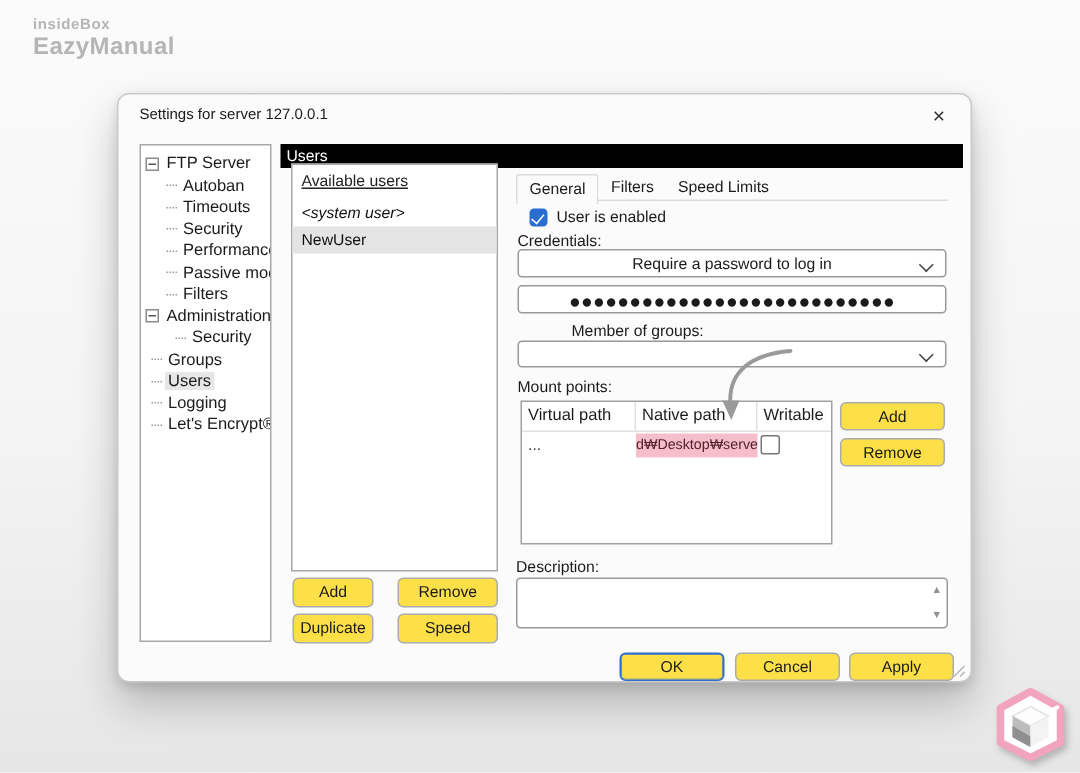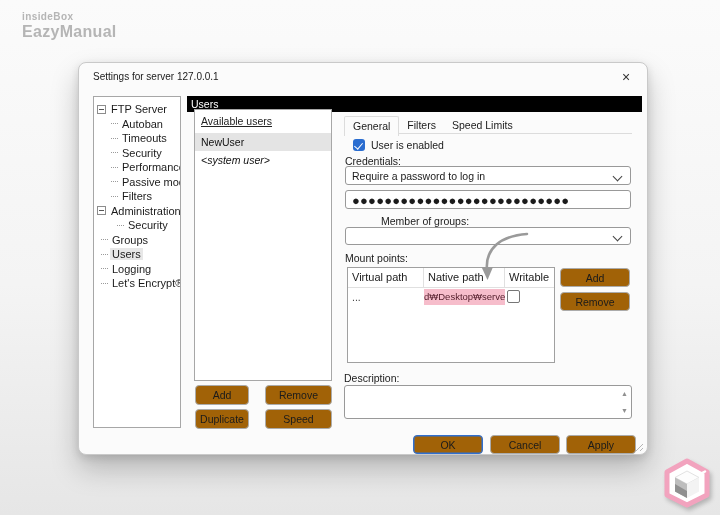--- a/index.html
+++ b/index.html
@@ -40,40 +40,40 @@
   .secbar{position:absolute;left:108px;top:33px;width:455px;height:16px;background:#000;
     color:#fff;font-size:10.5px;line-height:16px;padding-left:4px;box-sizing:border-box;}
   
   .userlist{position:absolute;left:115px;top:46px;width:138px;height:272px;background:#fff;
     border:1px solid #a7a7a7;box-sizing:border-box;}
   .ul-title{font-size:10.5px;color:#222;padding:5px 6px 6px 6px;text-decoration:underline;}
   .ul-item{font-size:10.5px;color:#111;padding:2px 6px;height:14px;line-height:14px;}
   .ul-item.italic{font-style:italic;}
   .ul-item.selected{background:#e4e4e4;}
   
-  .btn{position:absolute;background:#a16207;border:1px solid #ababab;border-radius:4px;
+  .btn{position:absolute;background:#fde047;border:1px solid #ababab;border-radius:4px;
     font-size:10.5px;color:#1b1b1b;text-align:center;box-sizing:border-box;cursor:pointer;
     display:flex;align-items:center;justify-content:center;}
   .btn.primary{border:1px solid #2f6fd0;box-shadow:0 0 0 .5px #2f6fd0 inset;}
   
   .tabstrip{position:absolute;left:265px;top:53px;width:288px;height:18px;
     border-bottom:1px solid #dcdcdc;box-sizing:border-box;display:flex;align-items:flex-start;}
   .tab{font-size:10.5px;color:#1b1b1b;padding:3px 8px 3px 8px;position:relative;cursor:pointer;}
   .tab.active{background:#fbfbfb;border:1px solid #dcdcdc;border-bottom:none;border-radius:2px 2px 0 0;
     margin-bottom:-1px;padding-bottom:4px;}
   
   .lbl{position:absolute;font-size:10.5px;color:#1b1b1b;}
   .checkrow{position:absolute;left:268px;top:76px;display:flex;align-items:flex-start;}
   .cbx{width:12px;height:12px;border-radius:3px;background:#2a6dd0;position:relative;flex:0 0 auto;}
   .cbx::after{content:"";position:absolute;left:3px;top:1.5px;width:4px;height:7px;
     border-right:1.6px solid #fff;border-bottom:1.6px solid #fff;transform:rotate(40deg);}
   .checkrow span{font-size:10.5px;margin-left:6px;color:#1b1b1b;}
   .field{position:absolute;left:266px;width:286px;height:19px;background:#fff;
     border:1px solid #999;border-radius:3px;box-sizing:border-box;font-size:10.5px;color:#1b1b1b;
-    display:flex;align-items:center;padding:0 6px;}
+    display:flex;align-items:center;padding:0 6px;justify-content:center;}
   .chev{width:6px;height:6px;border-left:1.2px solid #444;border-bottom:1.2px solid #444;
     transform:rotate(-45deg);position:absolute;right:9px;top:6px;}
   .pwd{font-size:13px;letter-spacing:.2px;overflow:hidden;white-space:nowrap;padding-top:2px;}
   
   .mtable{position:absolute;left:268px;top:204px;width:208px;height:96px;background:#fff;
     border:1px solid #a0a0a0;box-sizing:border-box;}
   .mhead{display:flex;height:19px;border-bottom:1px solid #e0e0e0;}
   .mhc{font-size:11px;color:#1b1b1b;padding:3px 0 0 4px;box-sizing:border-box;border-right:1px solid #e0e0e0;}
   .mhc:nth-child(1){width:76px;}
   .mhc:nth-child(2){width:81px;}
@@ -164,22 +164,22 @@
       <span class="tlabel">Let's Encrypt®</span>
     </div>
   </div>
 
   <div class="secbar">
     <span>Users</span>
   </div>
 
   <div class="userlist">
     <div class="ul-title">Available users</div>
+    <div class="ul-item italic">&lt;system user&gt;</div>
     <div class="ul-item selected">NewUser</div>
-    <div class="ul-item italic">&lt;system user&gt;</div>
   </div>
 
   <div class="btn" style="left:116px;top:322px;width:54px;height:20px;">Add</div>
   <div class="btn" style="left:186px;top:322px;width:67px;height:20px;">Remove</div>
   <div class="btn" style="left:116px;top:346px;width:54px;height:20px;">Duplicate</div>
   <div class="btn" style="left:186px;top:346px;width:67px;height:20px;">Speed</div>
 
   <div class="tabstrip">
     <div class="tab active">General</div>
     <div class="tab">Filters</div>

